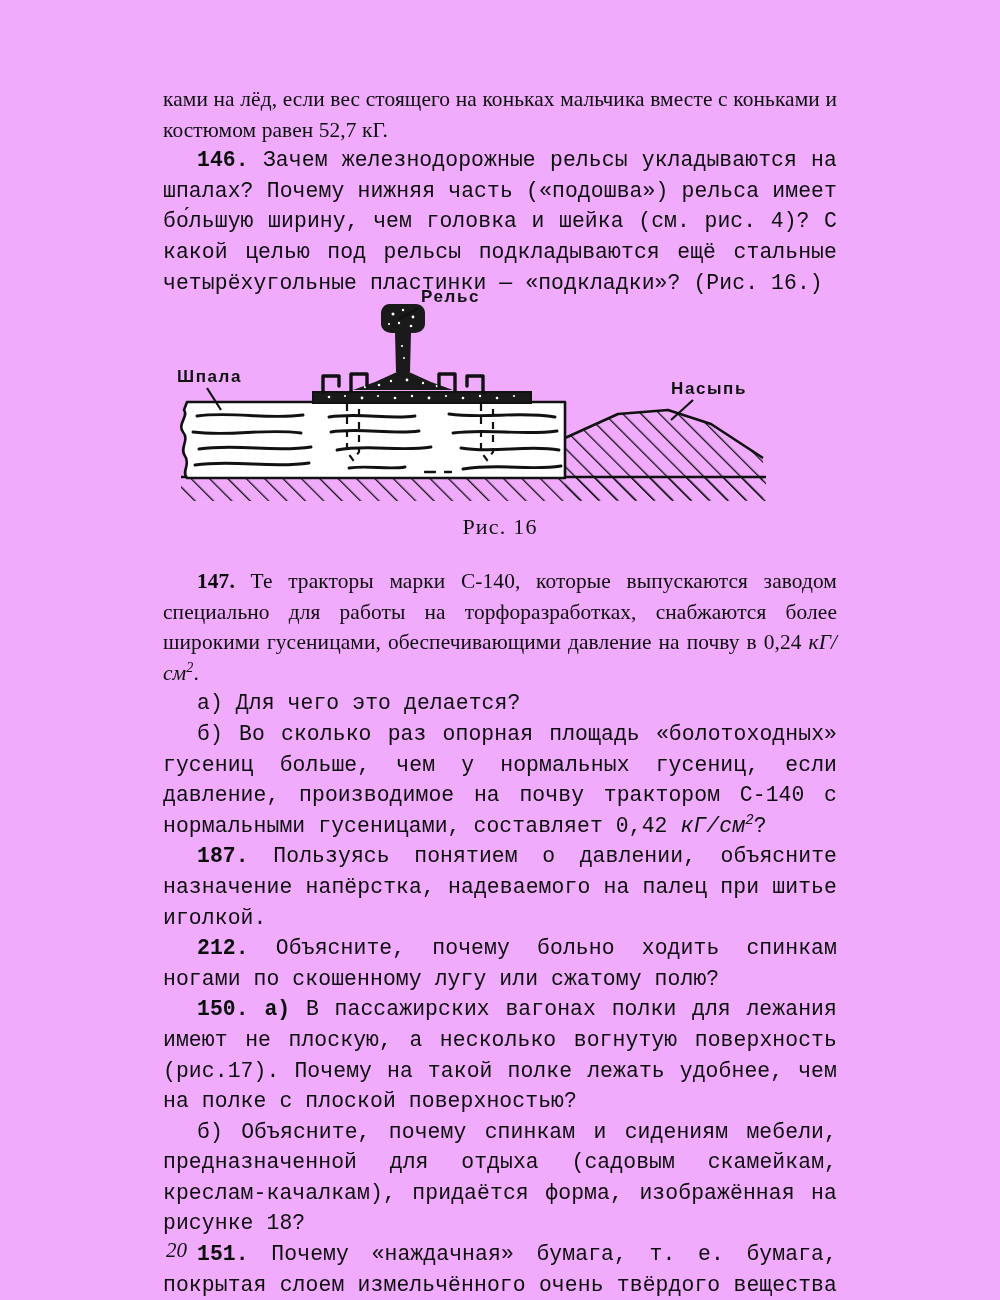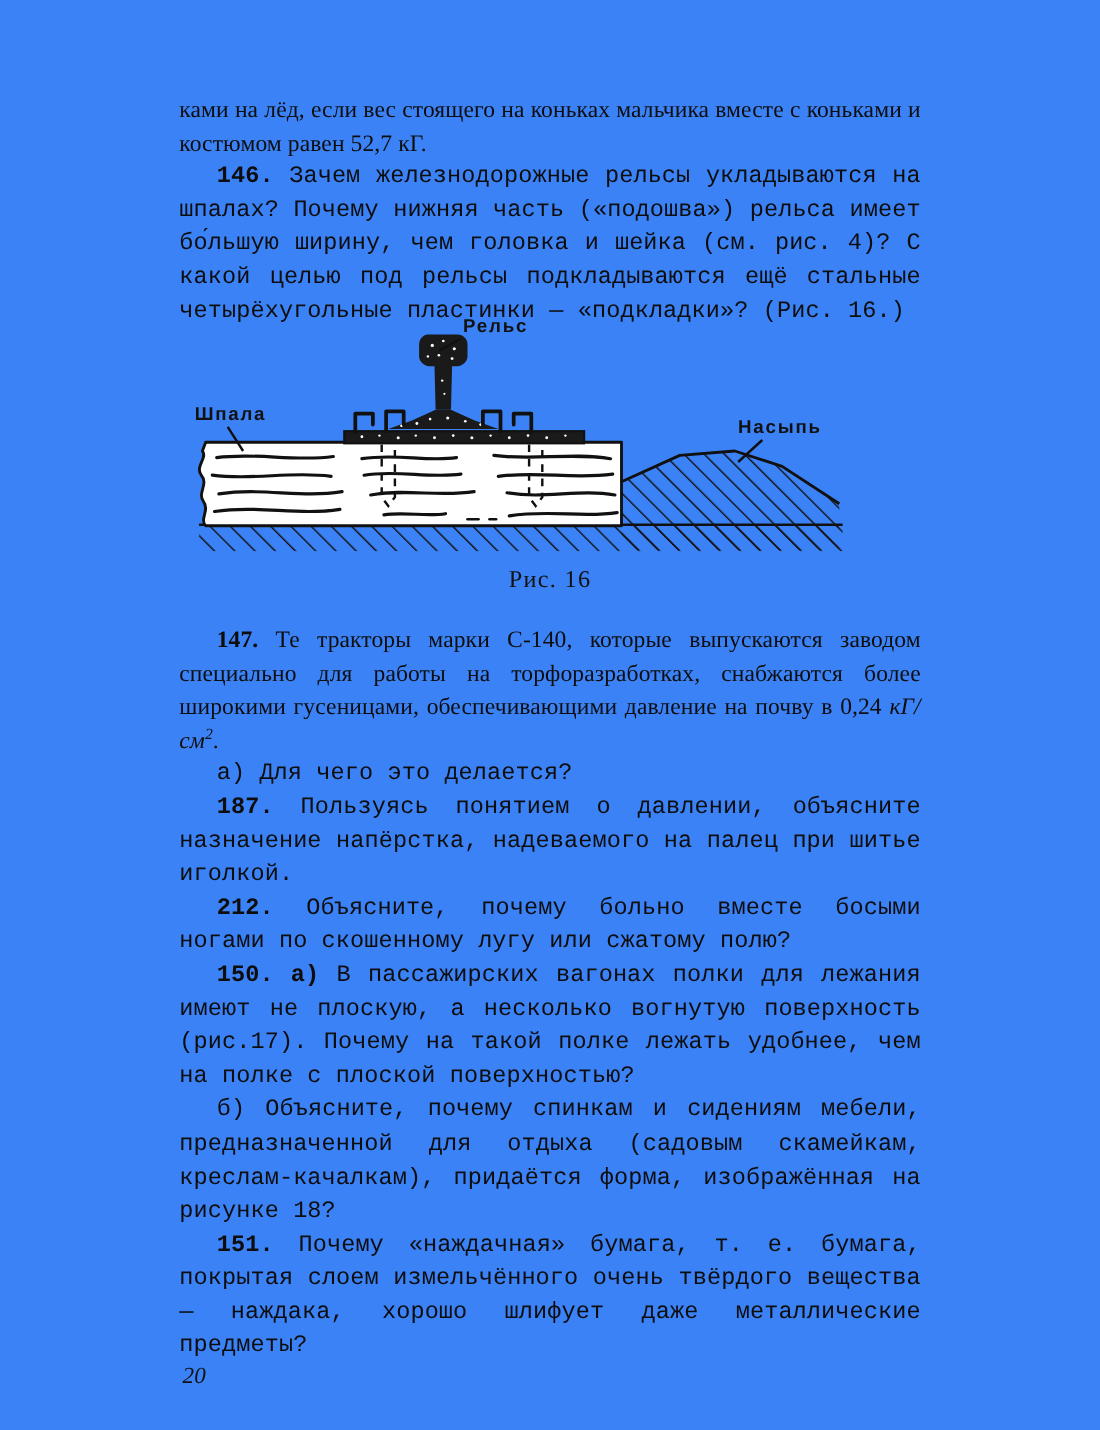--- a/index.html
+++ b/index.html
@@ -6,21 +6,21 @@
   html, body {
     margin: 0;
     padding: 0;
     background: #ffffff;
   }
   .page {
     position: relative;
     width: 1000px;
     height: 1300px;
     margin: 0 auto;
-    background: #3b82f6;
+    background: #f0abfc;
     overflow: hidden;
     font-family: "Liberation Serif", "DejaVu Serif", serif;
     color: #111111;
   }
 
   .text-column {
     position: absolute;
     left: 163px;
     top: 84px;
     width: 674px;
@@ -251,26 +251,30 @@
   <div class="text-column" style="top:566px;">
     <p class="para indent">
       <span class="num">147.</span>
       Те тракторы марки С-140, которые выпускаются заводом специально для работы на торфоразработках, снабжаются более широкими гусеницами, обеспечивающими давление на почву в 0,24 <span class="unit">кГ/см<sup>2</sup></span>.
     </p>
     <p class="para indent">
       <span>а)</span>
       <span>Для чего это делается?</span>
     </p>
     <p class="para indent">
+      <span>б)</span>
+      Во сколько раз опорная площадь «болотоходных» гусениц больше, чем у нормальных гусениц, если давление, производимое на почву трактором С-140 с нормальными гусеницами, составляет 0,42 <span class="unit">кГ/см<sup>2</sup></span>?
+    </p>
+    <p class="para indent">
       <span class="num">187.</span>
       <span>Пользуясь понятием о давлении, объясните назначение напёрстка, надеваемого на палец при шитье иголкой.</span>
     </p>
     <p class="para indent">
       <span class="num">212.</span>
-      <span>Объясните, почему больно вместе босыми ногами по скошенному лугу или сжатому полю?</span>
+      <span>Объясните, почему больно ходить спинкам ногами по скошенному лугу или сжатому полю?</span>
     </p>
     <p class="para indent">
       <span class="num">150. а)</span>
       <span>В пассажирских вагонах полки для лежания имеют не плоскую, а несколько вогнутую поверхность (рис.17). Почему на такой полке лежать удобнее, чем на полке с плоской поверхностью?</span>
     </p>
     <p class="para indent">
       <span>б)</span>
       <span>Объясните, почему спинкам и сидениям мебели, предназначенной для отдыха (садовым скамейкам, креслам-качалкам), придаётся форма, изображённая на рисунке 18?</span>
     </p>
     <p class="para indent">

